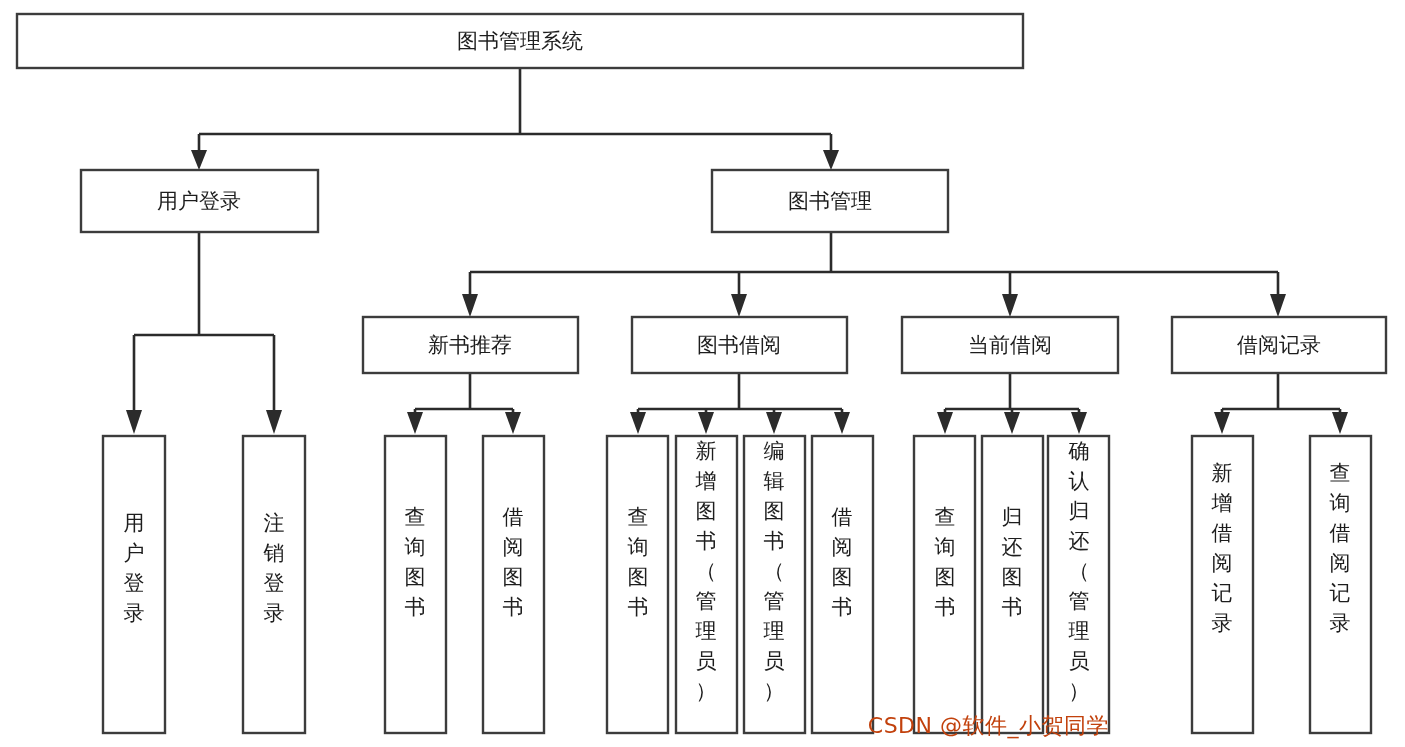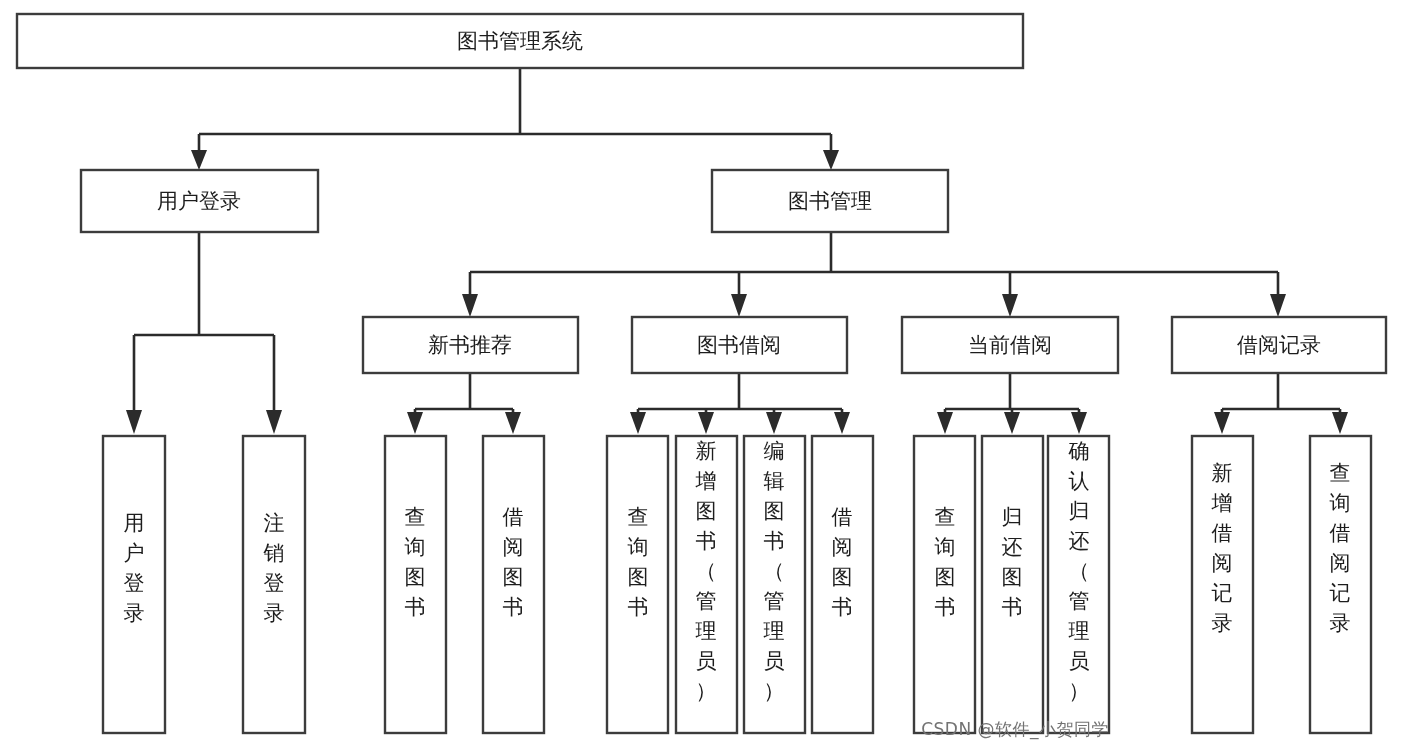--- a/index.html
+++ b/index.html
@@ -53,22 +53,22 @@
     font-family: "DejaVu Sans", "Liberation Sans", sans-serif;
     font-size: 21px;
     fill: #1d1d1d;
     text-anchor: middle;
   }
   .watermark {
     position: absolute;
     right: 14px;
     bottom: 6px;
     font-family: "DejaVu Sans", "Liberation Sans", sans-serif;
-    font-size: 17px;
-    color: #737373;
+    font-size: 22px;
+    color: #c2410c;
     letter-spacing: 0.5px;
     white-space: nowrap;
     user-select: none;
   }
 </style>
 </head>
 <body>
 
 <div id="diagram-root">
 

